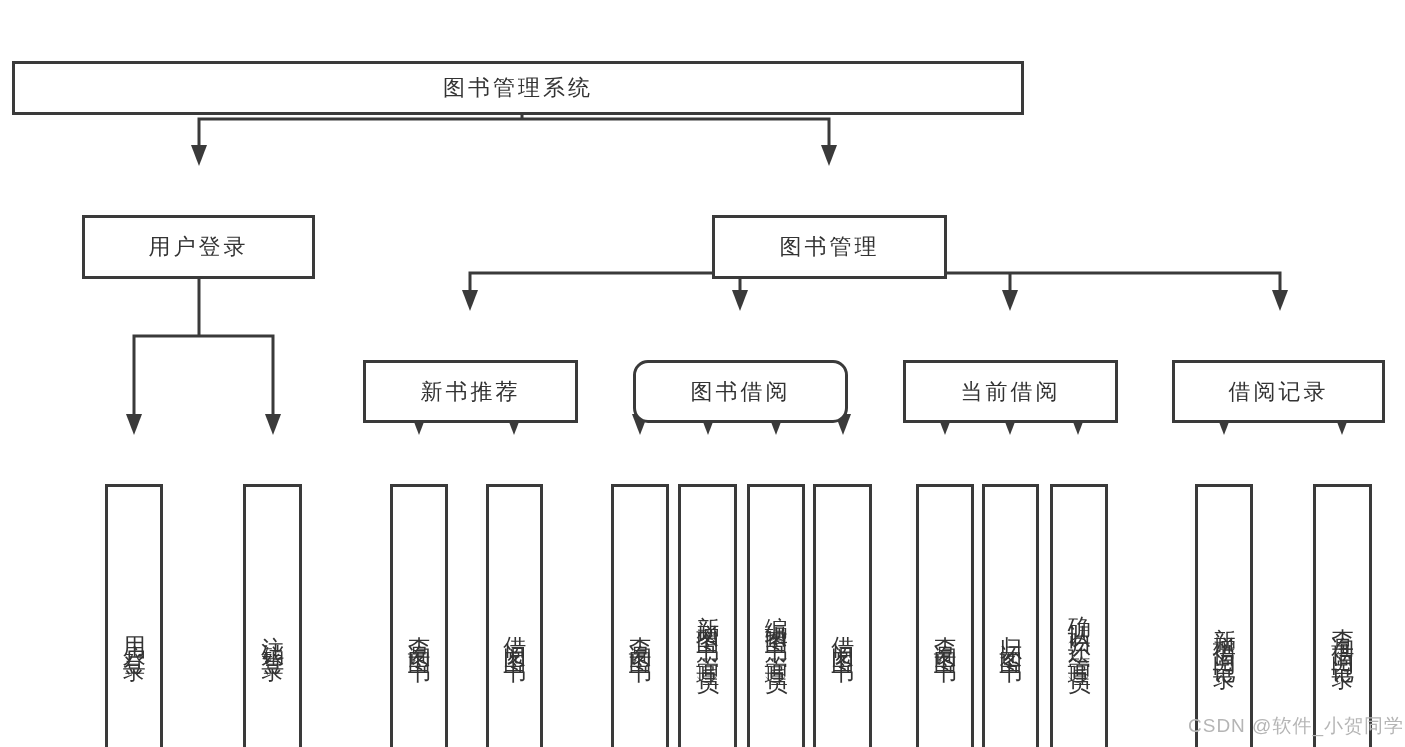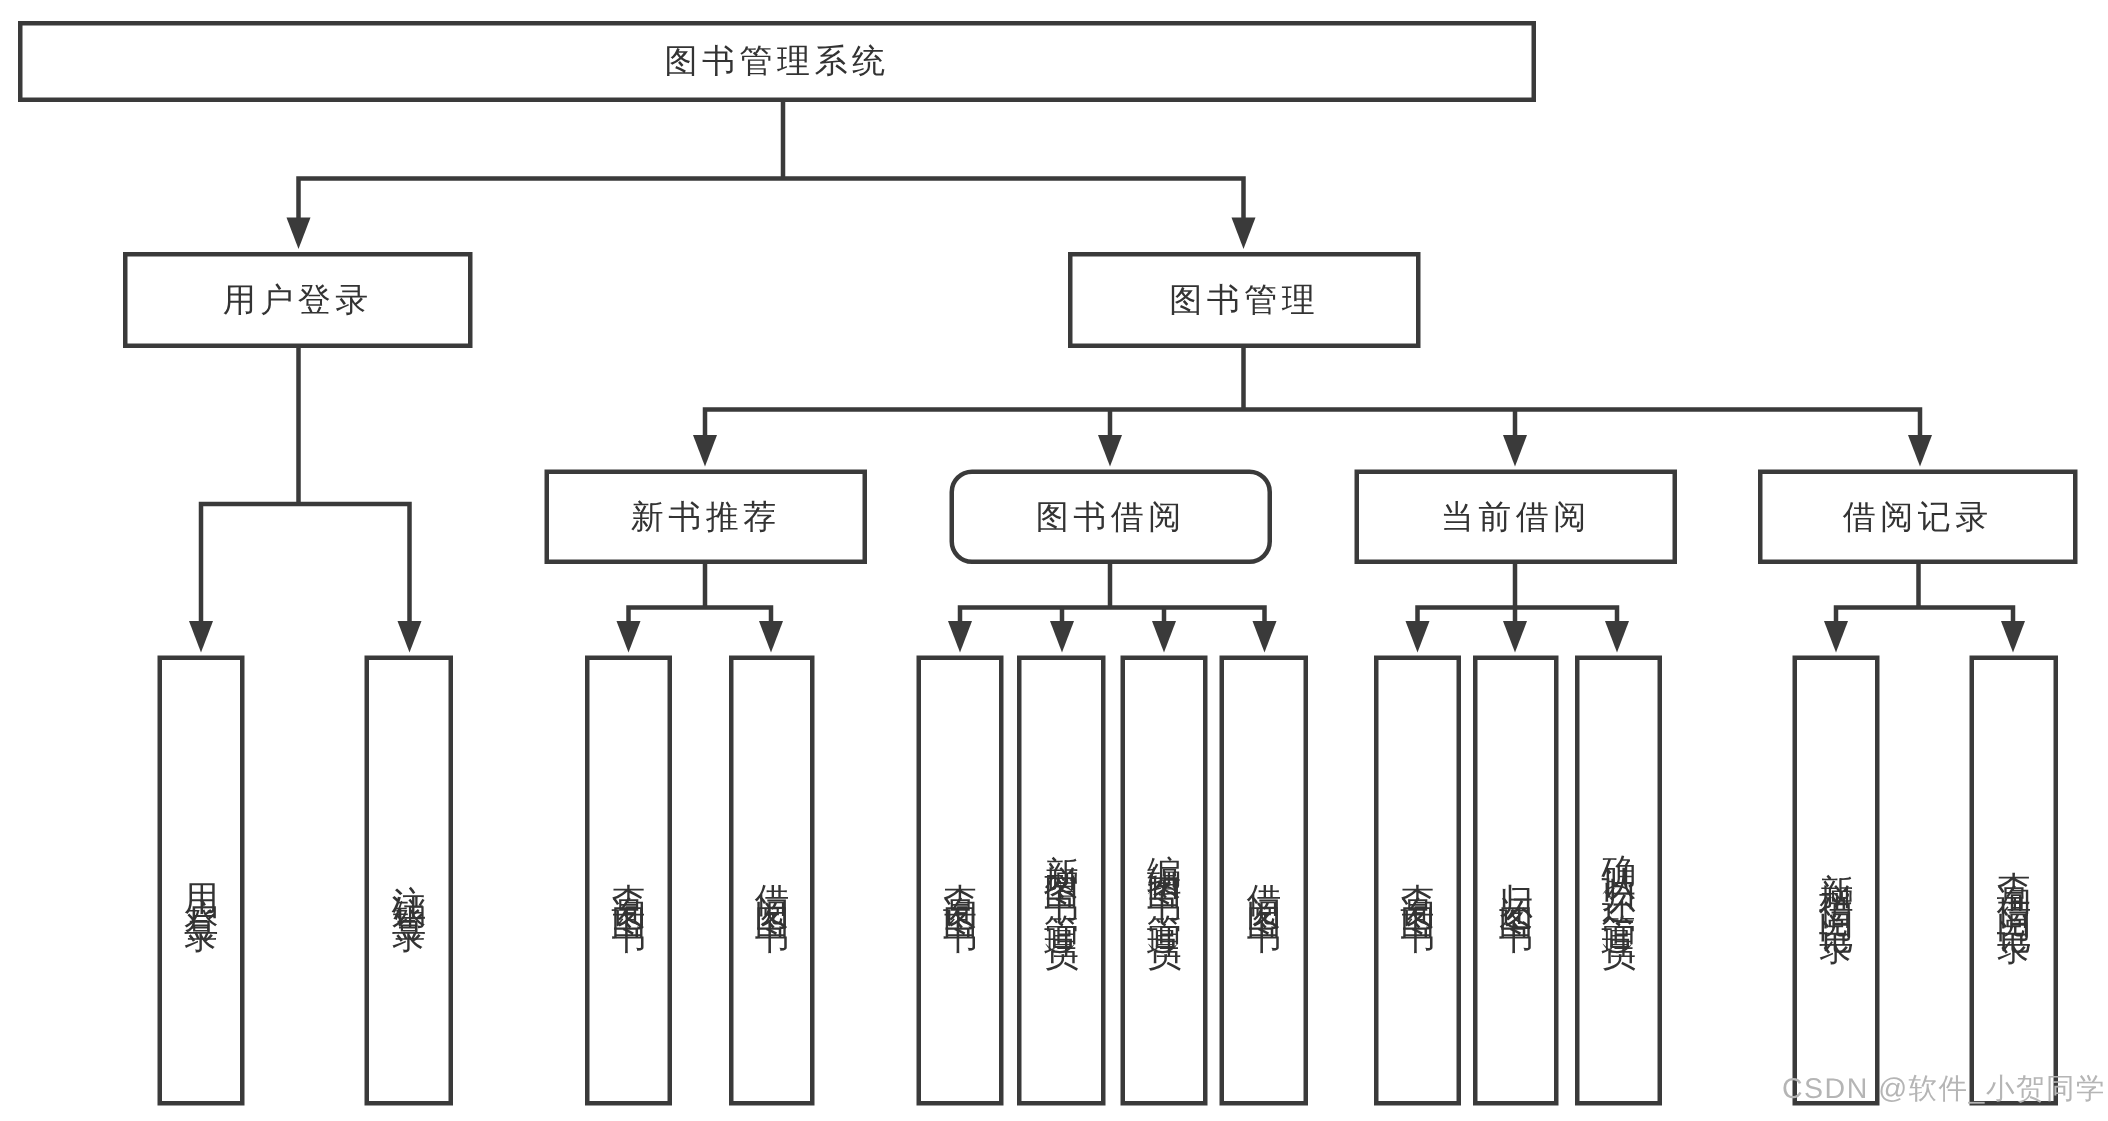--- a/index.html
+++ b/index.html
@@ -3,21 +3,21 @@
 <meta charset="utf-8">
 <style>
   html,body{margin:0;padding:0;background:#fff;}
   .canvas{
     position:relative;width:1405px;height:747px;background:#ffffff;overflow:hidden;
     font-family:"Liberation Sans",sans-serif;color:#333333;
   }
   .wires{position:absolute;left:0;top:0;width:1405px;height:747px;z-index:0;}
   .node{
     position:absolute;background:#ffffff;border:3px solid #3a3a3a;box-sizing:border-box;
-    display:flex;align-items:center;justify-content:center;z-index:1;
+    display:flex;align-items:center;justify-content:center;z-index:1;margin-top:47px;
   }
   .h-label{font-size:22px;letter-spacing:3px;white-space:nowrap;color:#333333;}
   .v-label{
     writing-mode:vertical-rl;text-orientation:mixed;
     font-size:23px;letter-spacing:8px;line-height:1.1;color:#333333;white-space:nowrap;
   }
   
   .n-root{left:12px;top:14px;width:1012px;height:54px;}
   
   .n-user-login{left:82px;top:168px;width:233px;height:64px;}

